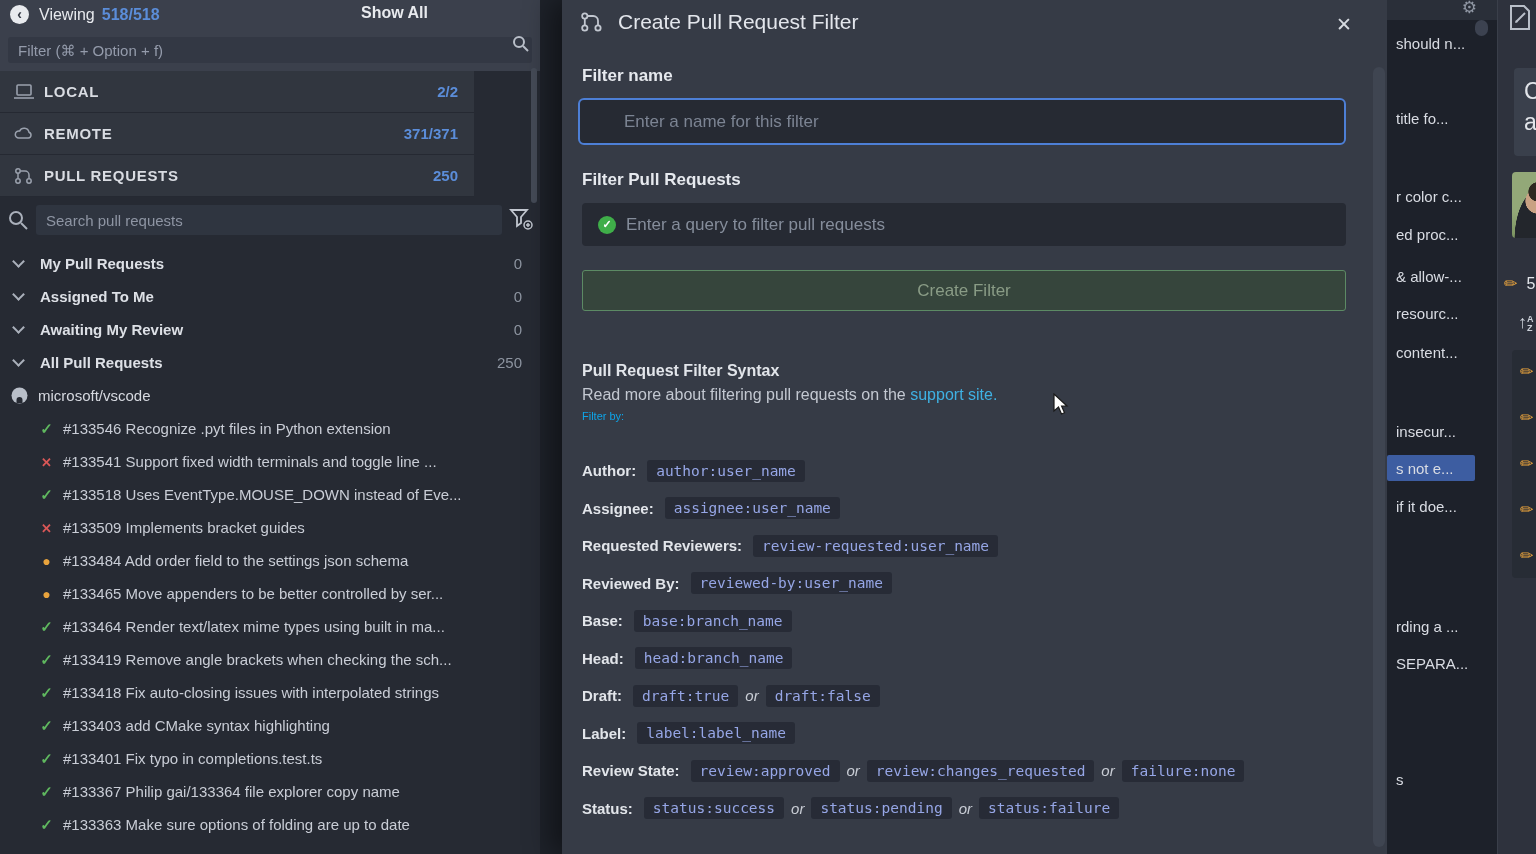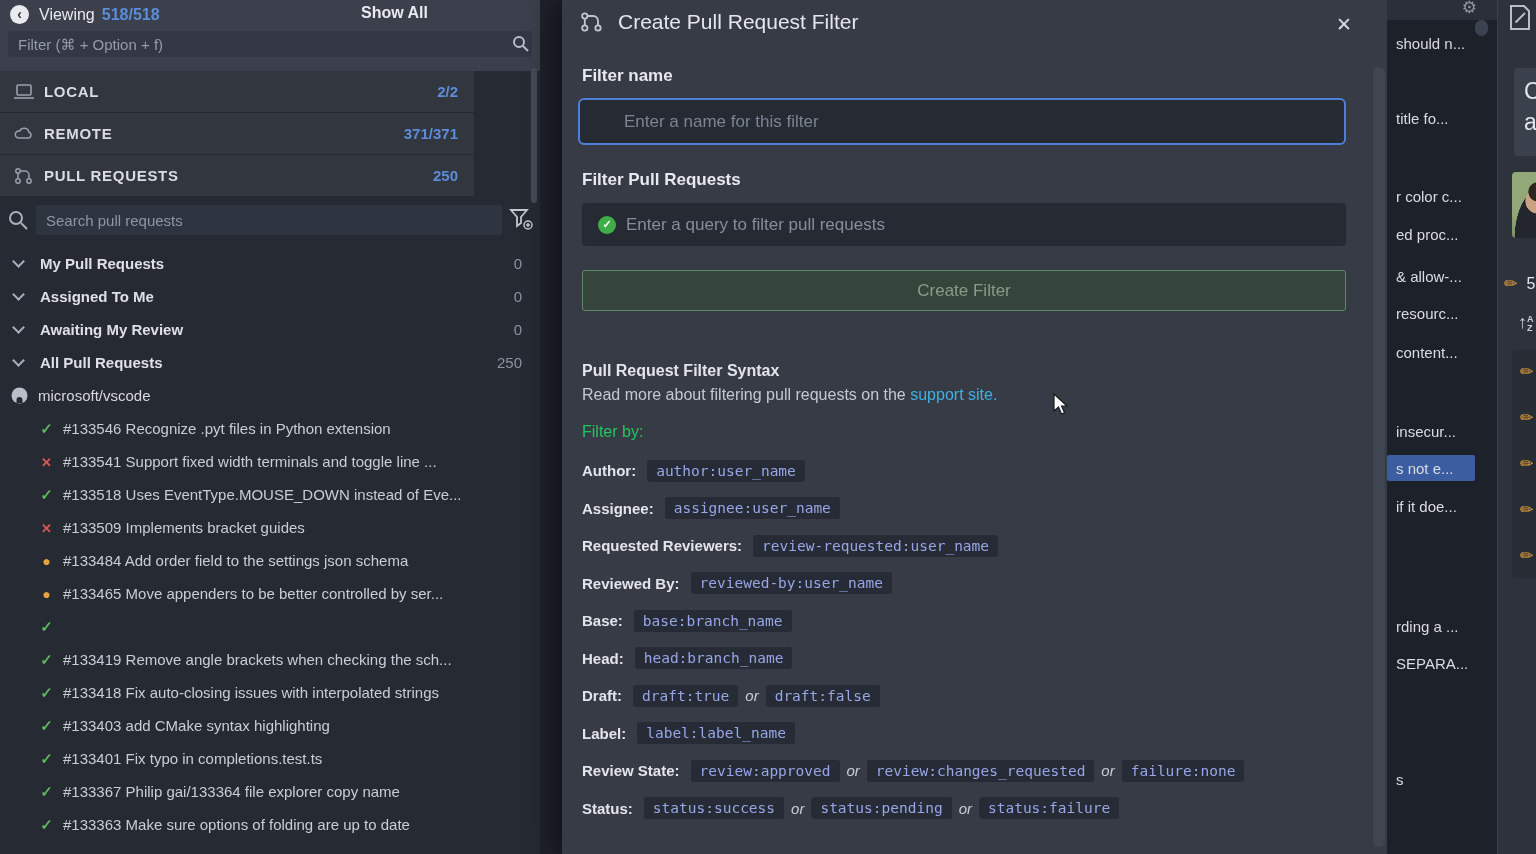--- a/index.html
+++ b/index.html
@@ -10,21 +10,21 @@
   
   #sidebar { position:absolute; left:0; top:0; width:540px; height:854px; background:#262a33; }
   #sb-top { position:absolute; left:0; top:0; width:540px; height:71px; background:#3b404c; }
   #sb-header { position:absolute; left:0; top:0; width:440px; height:29px; display:flex; align-items:center; }
   .back-ico { width:19px; height:19px; border-radius:50%; background:#e8eaee; margin-left:10px;
               display:flex; align-items:center; justify-content:center; color:#323742; font-weight:bold; font-size:14px; }
   .back-ico::before { content:"‹"; margin-top:-2px; }
   #viewing-label { color:#e8eaee; font-size:16px; margin-left:10px; }
   #viewing-count { color:#5b8dd9; font-size:16px; font-weight:bold; margin-left:7px; }
   #show-all { position:absolute; right:12px; top:4px; color:#e8eaee; font-size:16px; font-weight:600; cursor:pointer; }
-  #sb-filter { position:absolute; left:8px; top:31px; width:524px; height:26px; background:#333844;
+  #sb-filter { position:absolute; left:8px; top:37px; width:524px; height:26px; background:#333844;
                border:none; border-radius:3px; color:#cfd3db; font-size:15px; padding:0 30px 0 10px;
                font-family:"Liberation Sans", sans-serif; }
   #sb-filter::placeholder { color:#949bab; }
   .mag-ico { width:17px; height:17px; }
   #sb-filter-mag { position:absolute; left:512px; top:35px; }
 
   #sb-groups { position:absolute; left:0; top:71px; width:474px; }
   .grp-row { height:42px; background:#31363f; border-bottom:1px solid #252932; display:flex; align-items:center; }
   .grp-ico { width:20px; height:18px; margin-left:14px; }
   .grp-label { color:#d9dce2; font-size:15px; font-weight:bold; letter-spacing:.7px; margin-left:10px; }
@@ -80,21 +80,21 @@
   #query-input { flex:1; height:100%; background:transparent; border:none; color:#cfd3db; font-size:17px;
                  padding:4px 10px; font-family:"Liberation Sans", sans-serif; }
   #query-input::placeholder { color:#858d9b; }
   #create-btn { position:absolute; left:20px; top:270px; width:764px; height:41px; background:#36453c;
                 border:1px solid #5c8a64; border-radius:3px; color:#8a9c86; font-size:17px; cursor:pointer;
                 font-family:"Liberation Sans", sans-serif; }
 
   #syn-heading { position:absolute; left:20px; top:362px; color:#e2e5ea; font-size:16px; font-weight:bold; }
   #syn-readmore { position:absolute; left:20px; top:386px; color:#c3c8d1; font-size:16px; }
   #syn-link { color:#3fb1e3; cursor:pointer; }
-  #syn-filterby { position:absolute; left:20px; top:423px; color:#22c55e; font-size:16px; }
+  #syn-filterby { position:absolute; left:20px; top:410px; color:#0ea5e9; font-size:11px; }
   #syn-rows { position:absolute; left:20px; top:452px; width:790px; }
   .syn-row { height:37.5px; display:flex; align-items:center; }
   .syn-label { color:#e2e5ea; font-size:15px; font-weight:bold; margin-right:11px; white-space:nowrap; }
   .chip { background:#272b36; color:#96a6e6; border-radius:3px; padding:3px 9px; font-size:14.5px;
           font-family:"DejaVu Sans Mono", monospace; white-space:nowrap; }
   .or { color:#c9cdd5; font-style:italic; font-size:15px; margin:0 7px; }
   .chip:empty, .or:empty { display:none; }
   #dlg-scroll { position:absolute; left:811px; top:67px; width:12px; height:780px; border-radius:6px; background:#3f4551; }
 
   
@@ -256,20 +256,21 @@
         <span class="pr-text">#133484 Add order field to the settings json schema</span>
       </div>
 
       <div class="pr-row">
         <span class="pr-ico dot"></span>
         <span class="pr-text">#133465 Move appenders to be better controlled by ser...</span>
       </div>
 
       <div class="pr-row">
         <span class="pr-ico check"></span>
+        <span class="pr-text">#133464 Render text/latex mime types using built in ma...</span>
       </div>
 
       <div class="pr-row">
         <span class="pr-ico check"></span>
         <span class="pr-text">#133419 Remove angle brackets when checking the sch...</span>
       </div>
 
       <div class="pr-row">
         <span class="pr-ico check"></span>
         <span class="pr-text">#133418 Fix auto-closing issues with interpolated strings</span>

